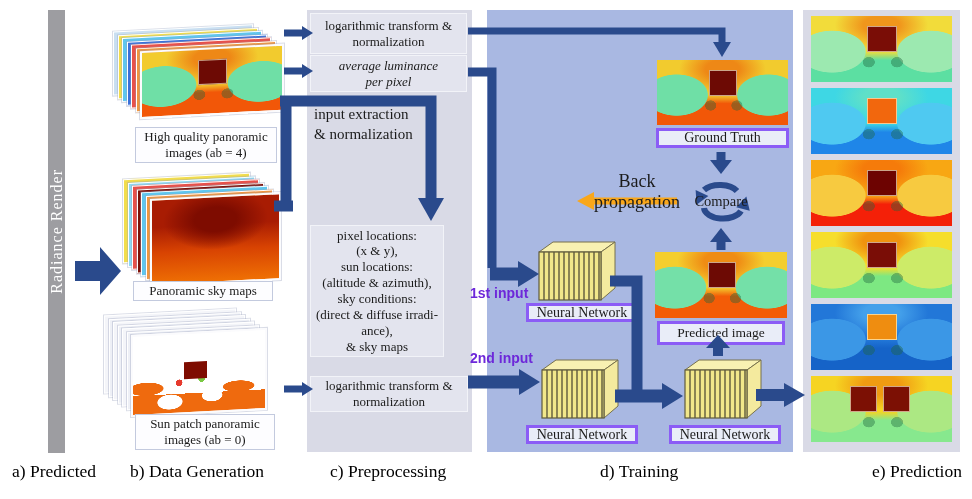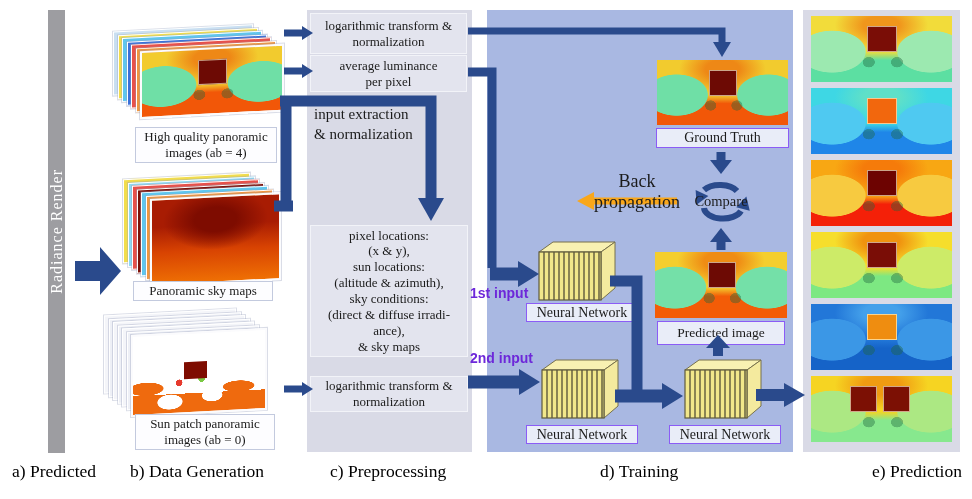--- a/index.html
+++ b/index.html
@@ -11,21 +11,21 @@
   .predp{left:803px;width:157px;background:var(--panel-light,#d9dae6);}
   .vbar{position:absolute;left:48px;top:10px;width:17px;height:443px;background:var(--bar-gray,#9d9da1);
         display:flex;align-items:center;justify-content:center;}
   .vbar span{writing-mode:vertical-rl;transform:rotate(180deg);color:#fff;font-size:16px;letter-spacing:1px;}
   .tbox{position:absolute;background:#e3e4ee;border:1px solid #f2f3f8;text-align:center;font-size:13px;
         line-height:1.22;white-space:pre-line;display:flex;align-items:center;justify-content:center;
         padding:2px;box-sizing:border-box;z-index:4;}
   .imglabel{position:absolute;background:#fdfdff;border:1px solid #c3cade;text-align:center;font-size:13px;
         line-height:1.25;white-space:pre-line;display:flex;align-items:center;justify-content:center;
         box-sizing:border-box;z-index:4;}
-  .bluelabel{position:absolute;background:#e9edf8;border:1px solid #8b5cf6;text-align:center;font-size:14px;
+  .bluelabel{position:absolute;background:#e9edf8;border:3px solid #8b5cf6;text-align:center;font-size:14px;
         display:flex;align-items:center;justify-content:center;box-sizing:border-box;z-index:4;}
   .caption{position:absolute;font-size:17.5px;color:#000;z-index:6;}
   .freetext{position:absolute;font-size:15px;line-height:1.3;white-space:pre-line;z-index:6;}
   .smalltext{position:absolute;font-size:18px;z-index:6;text-align:center;}
   .inputlabel{position:absolute;font-family:"Liberation Sans",sans-serif;font-weight:bold;font-size:14px;
         color:#6d28d9;z-index:6;}
   .stack{position:absolute;transform:skewY(-3deg);z-index:2;}
   .layer{position:absolute;border:1.5px solid #fff;box-shadow:0 0 0 1px rgba(150,158,185,.35);box-sizing:border-box;}
   .front{left:27px;top:21px;border:2px solid #fbfbfd;box-shadow:0 0 0 1px rgba(150,158,185,.35);z-index:10;}
   .s1{left:113px;top:27px;width:175px;height:95px;}
@@ -130,25 +130,25 @@
     </div>
   </div>
   <div class="imglabel" style="left:135px;top:127px;width:142px;height:36px;">High quality panoramic
 images (ab = 4)</div>
   <div class="imglabel" style="left:133px;top:281px;width:140px;height:20px;">Panoramic sky maps</div>
   <div class="imglabel" style="left:135px;top:414px;width:140px;height:36px;">Sun patch panoramic
 images (ab = 0)</div>
 
   <div class="tbox" style="left:310px;top:13px;width:157px;height:41px;">logarithmic transform &amp;
 normalization</div>
-  <div class="tbox" style="left:310px;top:55px;width:157px;height:37px;">average luminance
+  <div class="tbox" style="left:310px;top:55px;width:157px;height:37px;font-style:italic;">average luminance
 per pixel</div>
   <div class="freetext" style="left:314px;top:105px;">input extraction
 &amp; normalization</div>
-  <div class="tbox" style="left:310px;top:225px;width:158px;height:132px;">pixel locations:
+  <div class="tbox" style="left:310px;top:225px;width:134px;height:132px;">pixel locations:
 (x &amp; y),
 sun locations:
 (altitude &amp; azimuth),
 sky conditions:
 (direct &amp; diffuse irradi-
 ance),
 &amp; sky maps</div>
   <div class="tbox" style="left:310px;top:376px;width:158px;height:36px;">logarithmic transform &amp;
 normalization</div>
 

